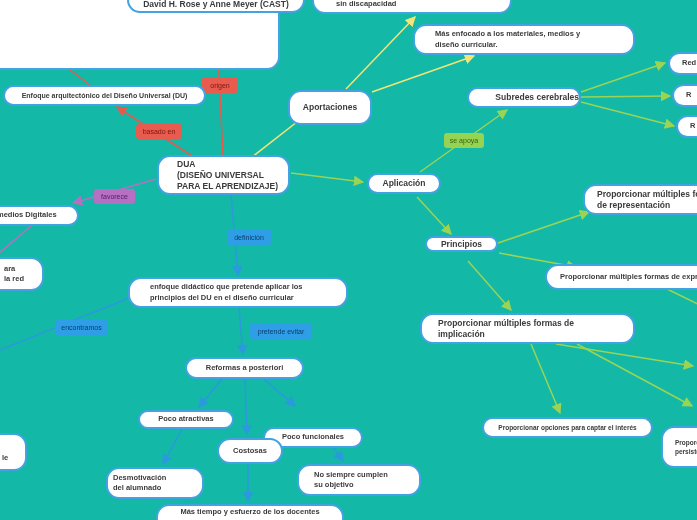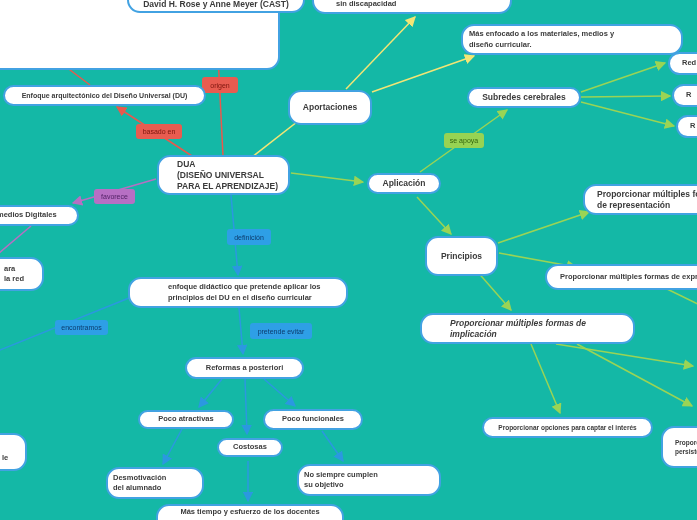--- a/index.html
+++ b/index.html
@@ -104,89 +104,89 @@
     <div class="edge-label" style="left: 55px; top: 320px; width: 53px; height: 15px; background: rgb(46, 159, 230); color: rgb(12, 60, 110);">encontramos</div>
     <div class="node size-md" style="left: -160px; top: -30px; width: 440px; height: 100px; padding-left: 161px; padding-bottom: 58px;">
       <span>as en los</span>
     </div>
     <div class="node size-lg center" style="left: 127px; top: -14px; width: 178px; height: 27px; padding-top: 10px;">
       <span>David H. Rose y Anne Meyer (CAST)</span>
     </div>
     <div class="node size-md" style="left: 312px; top: -30px; width: 200px; height: 44px; padding-left: 22px; padding-top: 24px;">
       <span>sin discapacidad</span>
     </div>
-    <div class="node size-md" style="left: 413px; top: 24px; width: 222px; height: 31px; padding-left: 6px; margin-left: 48px;">
+    <div class="node size-md" style="left: 413px; top: 24px; width: 222px; height: 31px; padding-left: 20px;">
       <span>Más enfocado a los materiales, medios y</span>
       <span>diseño curricular.</span>
     </div>
     <div class="node size-lg center" style="left: 288px; top: 90px; width: 84px; height: 35px;">
       <span>Aportaciones</span>
     </div>
-    <div class="node size-lg center" style="left: 467px; top: 87px; width: 114px; height: 21px;">
+    <div class="node size-lg center" style="left: 467px; top: 87px; width: 114px; height: 21px; align-items: flex-end;">
       <span>Subredes cerebrales</span>
     </div>
     <div class="node size-md" style="left: 668px; top: 52px; width: 72px; height: 23px; padding-left: 12px;">
       <span>Red</span>
     </div>
     <div class="node size-md" style="left: 672px; top: 84px; width: 72px; height: 23px; padding-left: 12px;">
       <span>R</span>
     </div>
     <div class="node size-md" style="left: 676px; top: 115px; width: 72px; height: 23px; padding-left: 12px;">
       <span>R</span>
     </div>
     <div class="node size-lg" style="left: 157px; top: 155px; width: 133px; height: 40px; padding-left: 18px;">
       <span>DUA</span>
       <span>(DISEÑO UNIVERSAL</span>
       <span>PARA EL APRENDIZAJE)</span>
     </div>
     <div class="node size-lg center" style="left: 367px; top: 173px; width: 74px; height: 21px;">
       <span>Aplicación</span>
     </div>
-    <div class="node size-lg center" style="left: 425px; top: 236px; width: 73px; height: 40px;">
+    <div class="node size-lg center" style="left: 425px; top: 236px; width: 73px; height: 16px;">
       <span>Principios</span>
     </div>
     <div class="node size-lg" style="left: 583px; top: 184px; width: 132px; height: 31px; padding-left: 12px;">
       <span>Proporcionar múltiples formas</span>
       <span>de representación</span>
     </div>
     <div class="node size-md" style="left: 545px; top: 264px; width: 170px; height: 26px; padding-left: 13px;">
       <span>Proporcionar múltiples formas de expresión</span>
     </div>
-    <div class="node size-lg" style="left: 420px; top: 313px; width: 215px; height: 31px; padding-left: 28px; font-style: italic;">
+    <div class="node size-lg" style="left: 420px; top: 313px; width: 215px; height: 31px; padding-left: 16px;">
       <span>Proporcionar múltiples formas de</span>
       <span>implicación</span>
     </div>
     <div class="node size-sm center" style="left: 482px; top: 417px; width: 171px; height: 21px;">
       <span>Proporcionar opciones para captar el interés</span>
     </div>
     <div class="node size-sm" style="left: 661px; top: 426px; width: 112px; height: 42px; padding-left: 12px;">
       <span>Proporcionar opciones</span>
       <span>persistencia</span>
     </div>
-    <div class="node size-md" style="left: 128px; top: 277px; width: 220px; height: 31px; padding-left: 38px;">
+    <div class="node size-md" style="left: 128px; top: 277px; width: 220px; height: 31px; padding-left: 20px;">
       <span>enfoque didáctico que pretende aplicar los</span>
       <span>principios del DU en el diseño curricular</span>
     </div>
     <div class="node size-md center" style="left: 185px; top: 357px; width: 119px; height: 22px; justify-content: center;">
       <span>Reformas a posteriori</span>
     </div>
     <div class="node size-md center" style="left: 138px; top: 410px; width: 96px; height: 19px;">
       <span>Poco atractivas</span>
     </div>
-    <div class="node size-md center" style="left: 263px; top: 409px; width: 100px; height: 21px;">
+    <div class="node size-md center" style="left: 263px; top: 427px; width: 100px; height: 21px;">
       <span>Poco funcionales</span>
     </div>
-    <div class="node size-md center" style="left: 217px; top: 438px; width: 66px; height: 19px;">
+    <div class="node size-md center" style="left: 217px; top: 438px; width: 66px; height: 26px;">
       <span>Costosas</span>
     </div>
     <div class="node size-md" style="left: 106px; top: 467px; width: 98px; height: 32px; padding-left: 5px;">
       <span>Desmotivación</span>
       <span>del alumnado</span>
     </div>
-    <div class="node size-md" style="left: 297px; top: 464px; width: 144px; height: 32px; padding-left: 5px;">
+    <div class="node size-md" style="left: 297px; top: 464px; width: 124px; height: 32px; padding-left: 15px;">
       <span>No siempre cumplen</span>
       <span>su objetivo</span>
     </div>
     <div class="node size-md center" style="left: 156px; top: 504px; width: 188px; height: 30px; padding-bottom: 14px;">
       <span>Más tiempo y esfuerzo de los docentes</span>
     </div>
     <div class="node size-xm center" style="left: 3px; top: 85px; width: 203px; height: 21px;">
       <span>Enfoque arquitectónico del Diseño Universal (DU)</span>
     </div>
     <div class="node size-md" style="left: -62px; top: 205px; width: 141px; height: 21px; padding-left: 57px;">

